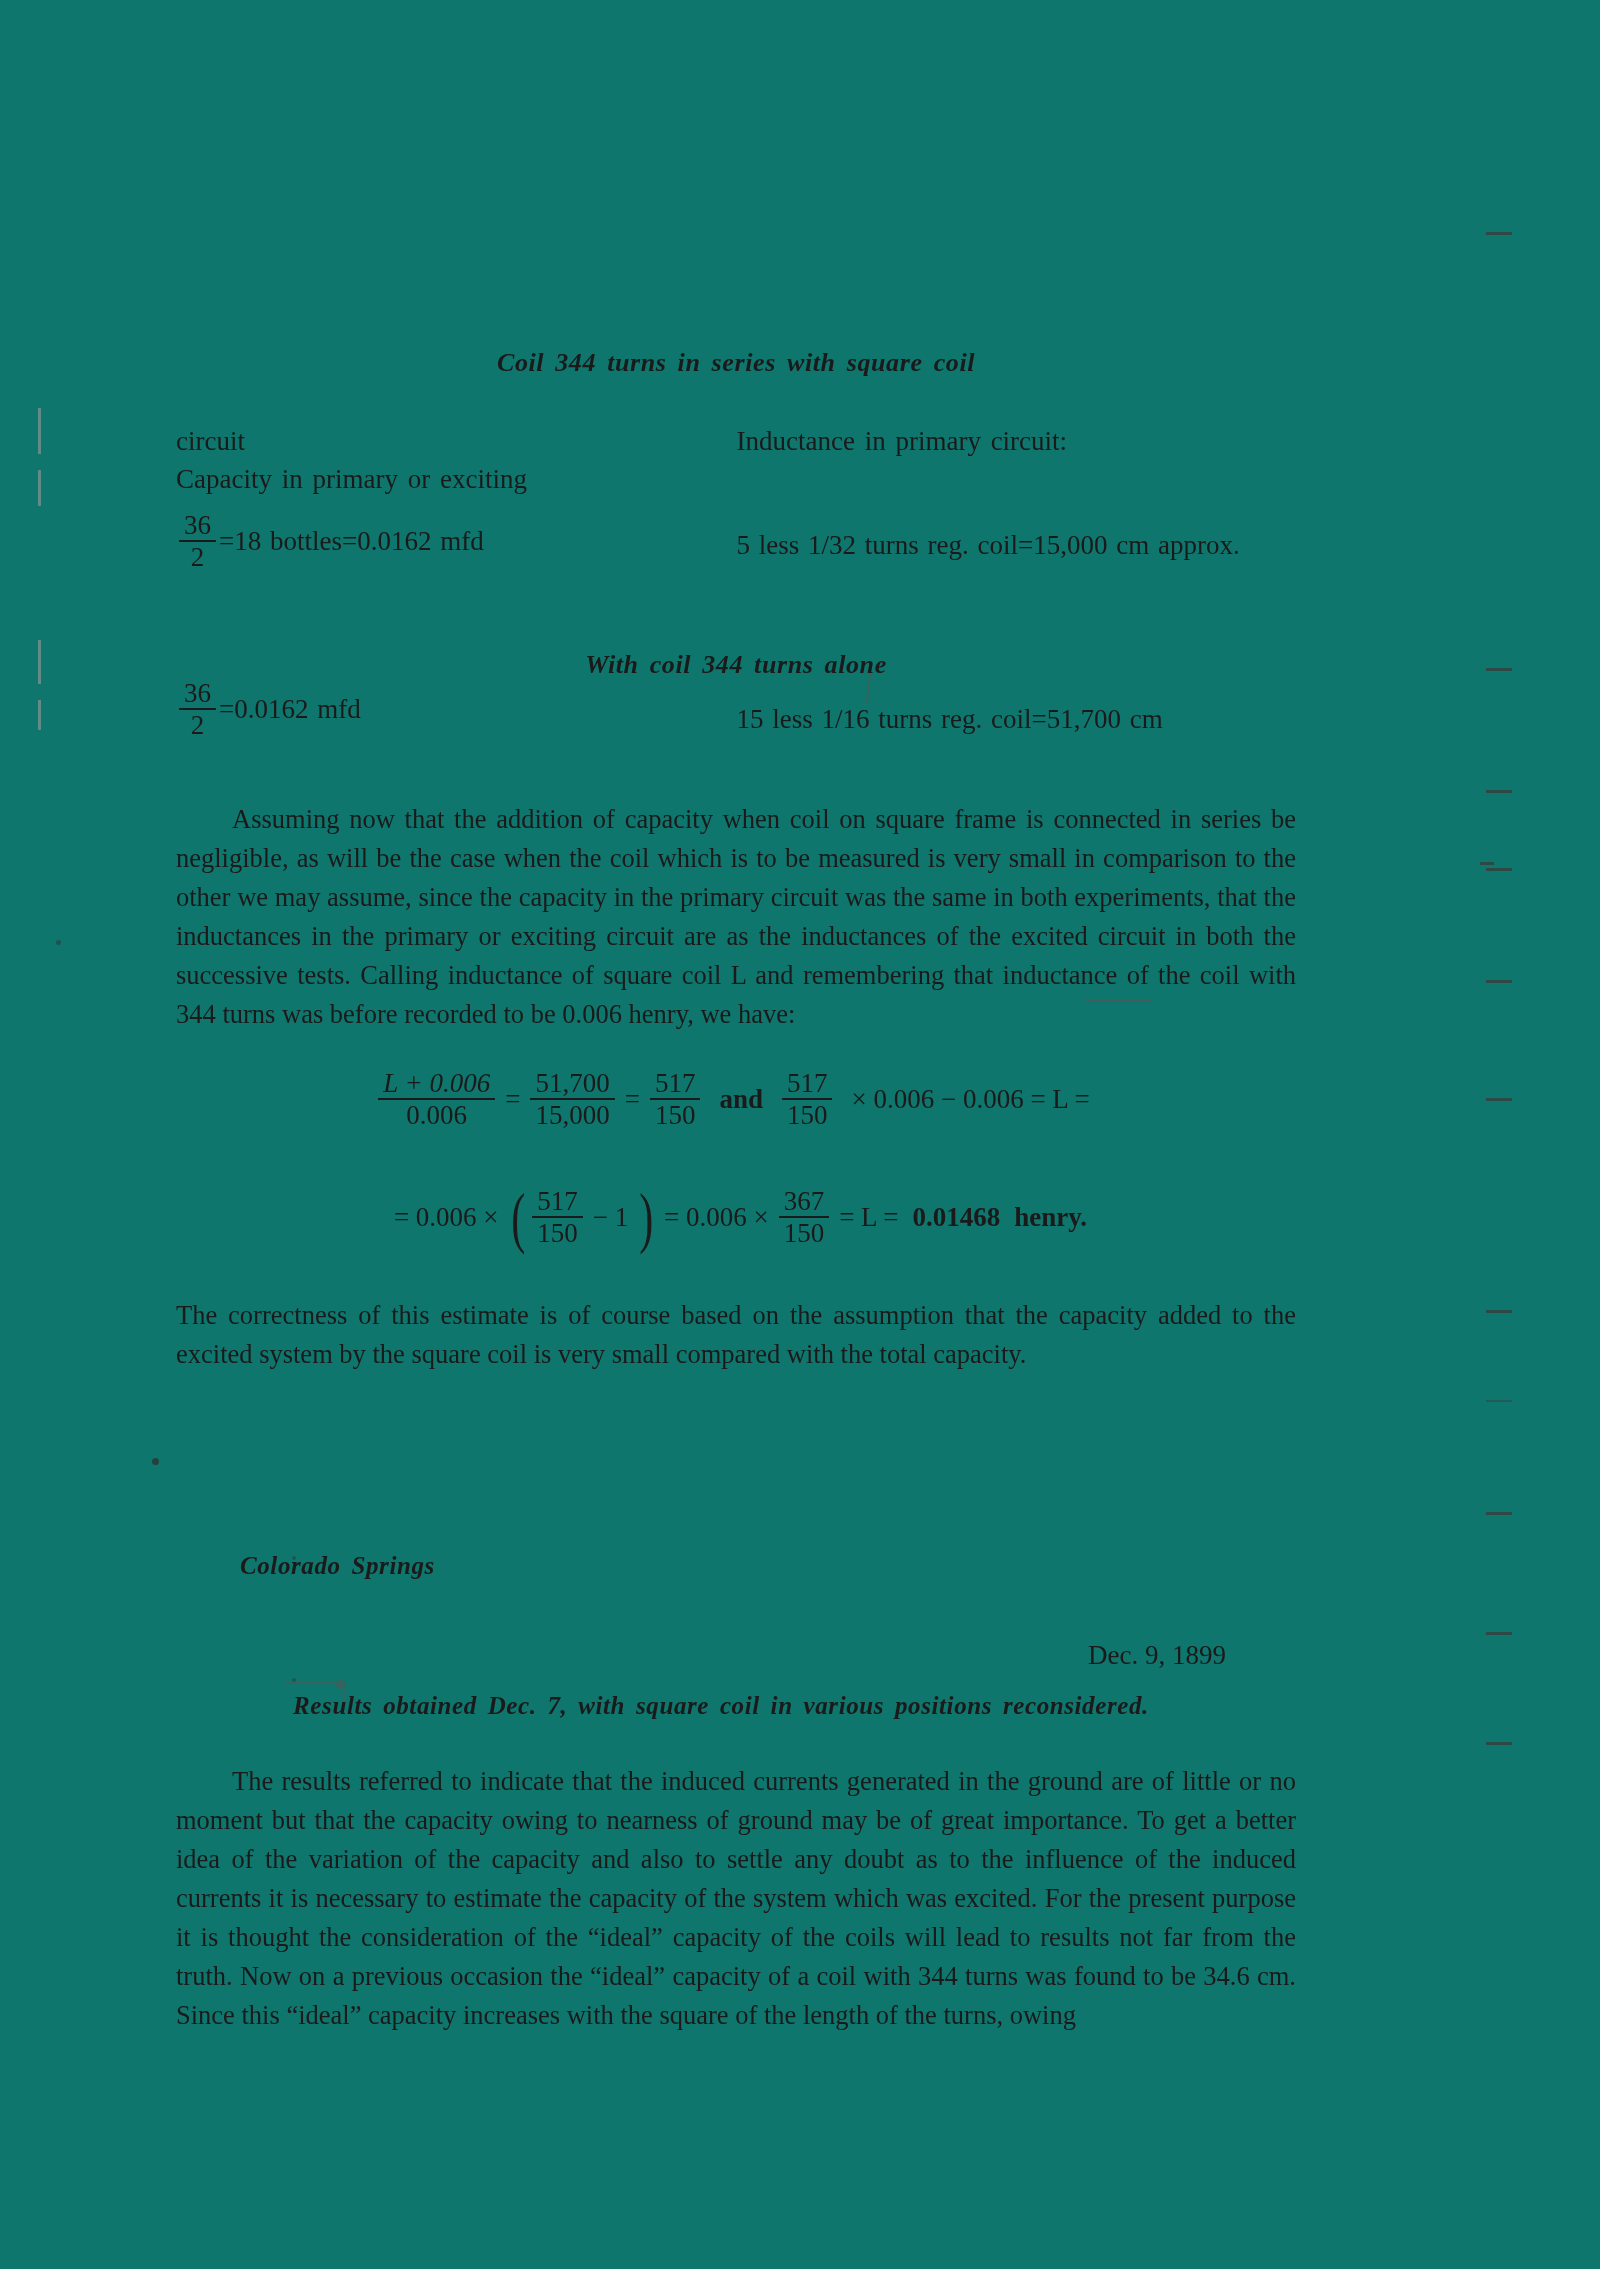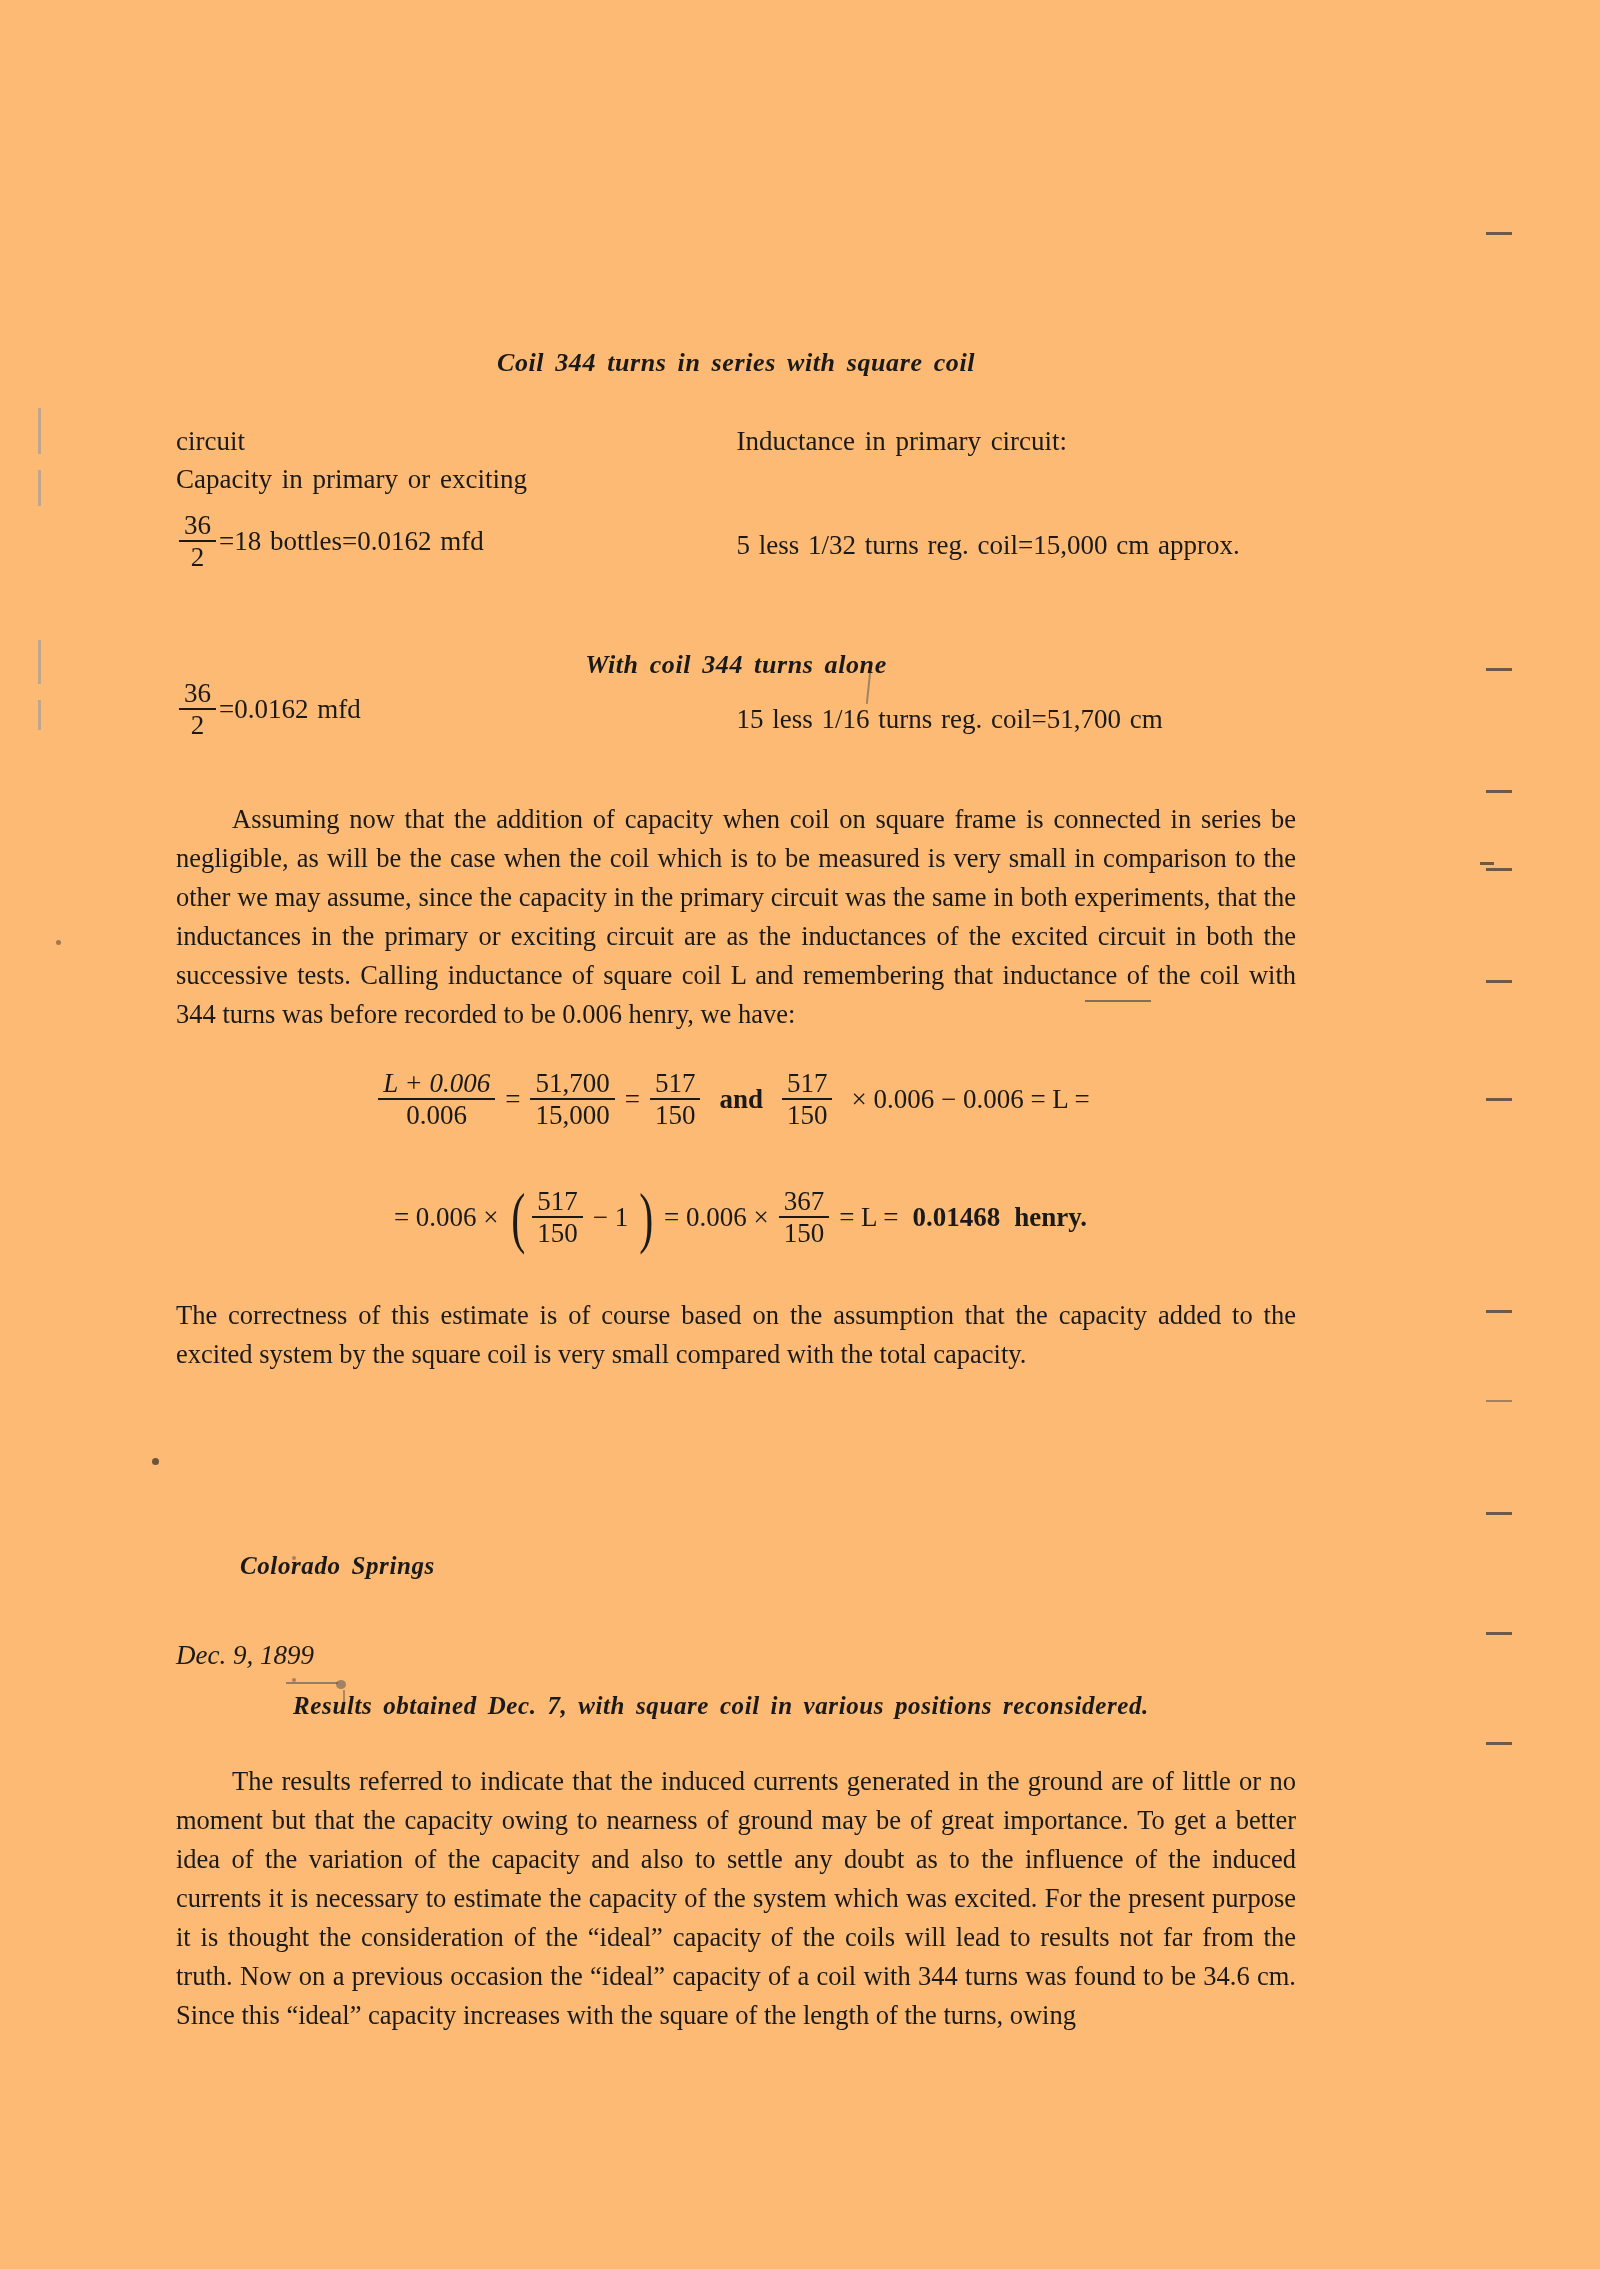--- a/index.html
+++ b/index.html
@@ -8,21 +8,21 @@
     background: #ffffff;
   }
   body {
     font-family: "Liberation Serif", "DejaVu Serif", serif;
     color: #1a1a1a;
   }
   #page {
     position: relative;
     width: 1600px;
     height: 2269px;
-    background: #fdba74;
+    background: #0f766e;
     overflow: hidden;
   }
 
   
   .edge-tick {
     position: absolute;
     right: 88px;
     width: 26px;
     height: 3px;
     background: #3a3a3a;
@@ -134,21 +134,21 @@
 
   .pageno {
     position: absolute;
     width: 100%;
     text-align: center;
     font-style: italic;
     font-size: 30px;
     letter-spacing: 1px;
   }
 
-  .right-align { text-align: left; font-style: italic; }
+  .right-align { text-align: right; }
 </style>
 </head>
 <body>
 
 <div id="page">
 
   <div class="edge-tick" style="top:232px;"></div>
   <div class="edge-tick" style="top:668px;"></div>
   <div class="edge-tick" style="top:790px;"></div>
   <div class="edge-tick" style="top:862px; right:106px; width:14px;"></div>

